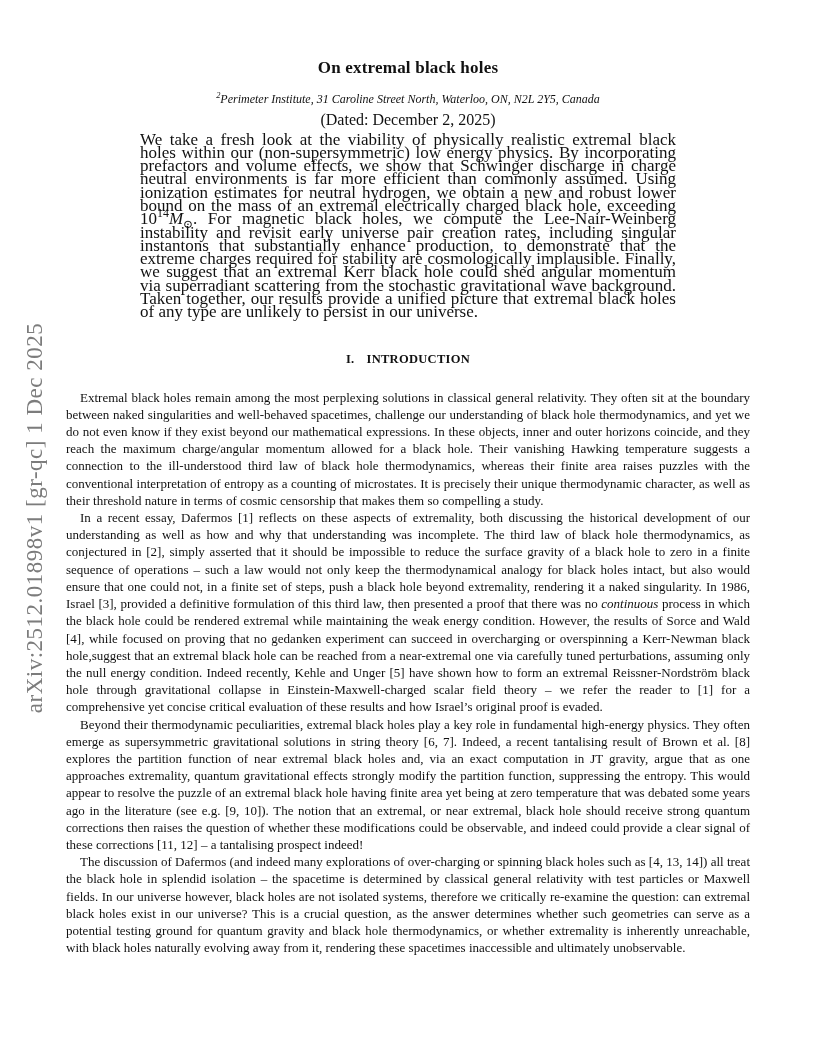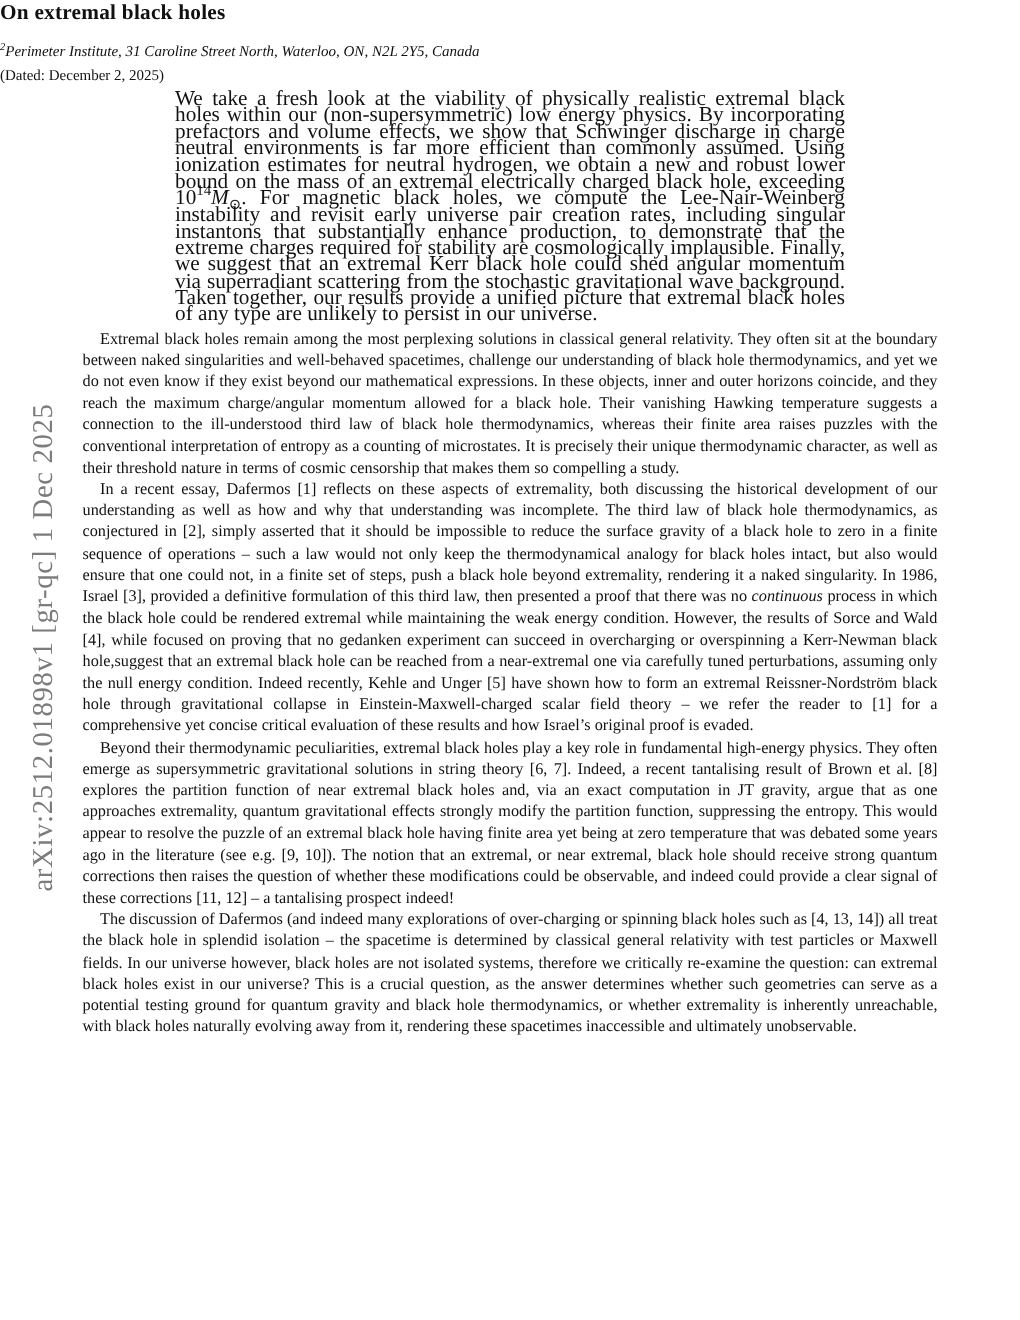--- a/index.html
+++ b/index.html
@@ -20,30 +20,30 @@
     width: 505px;
     height: 26px;
     transform: rotate(-90deg);
     transform-origin: center center;
     font-size: 23px;
     color: #7c7c7c;
     text-align: center;
     white-space: nowrap;
     letter-spacing: 0.5px;
   }
-  header { }
+  header { text-align: center; padding-top: 58px; }
   .title {
     font-size: 17px;
     font-weight: bold;
     margin: 0 0 14px 0;
     letter-spacing: 0.2px;
   }
   .authors { font-size: 13.5px; margin-bottom: 10px; }
   .affil { font-size: 12px; line-height: 14.5px; font-style: italic; }
-  .dateline { font-size: 12px; margin-top: 4px; }
+  .dateline { font-size: 16px; margin-top: 4px; }
   .abstract {
     width: 536px;
     margin: 4px auto 0 auto;
     font-size: 17px;
     line-height: 13.3px;
     text-align: justify;
   }
   .section-heading {
     text-align: center;
     font-size: 12.5px;
@@ -75,20 +75,23 @@
 
 
 
     <div class="affil"><sup>2</sup><span style="font-style: italic;">Perimeter Institute, 31 Caroline Street North, Waterloo, ON, N2L 2Y5, Canada</span></div>
 
     <div class="dateline">(Dated: December 2, 2025)</div>
   </header>
 
   <div class="abstract"><span>We take a fresh look at the viability of physically realistic extremal black holes within our (non-supersymmetric) low energy physics. By incorporating prefactors and volume effects, we show that Schwinger discharge in charge neutral environments is far more efficient than commonly assumed. Using ionization estimates for neutral hydrogen, we obtain a new and robust lower bound on the mass of an extremal electrically charged black hole, exceeding 10</span><sup>14</sup><span style="font-style: italic;">M</span><sub>⊙</sub><span>. For magnetic black holes, we compute the Lee-Nair-Weinberg instability and revisit early universe pair creation rates, including singular instantons that substantially enhance production, to demonstrate that the extreme charges required for stability are cosmologically implausible. Finally, we suggest that an extremal Kerr black hole could shed angular momentum via superradiant scattering from the stochastic gravitational wave background. Taken together, our results provide a unified picture that extremal black holes of any type are unlikely to persist in our universe.</span></div>
 
+  <h2 class="section-heading">
+    <span class="sec-num">I.</span><span>INTRODUCTION</span>
+  </h2>
 
   <div class="body-text">
     <p><span>Extremal black holes remain among the most perplexing solutions in classical general relativity. They often sit at the boundary between naked singularities and well-behaved spacetimes, challenge our understanding of black hole thermodynamics, and yet we do not even know if they exist beyond our mathematical expressions. In these objects, inner and outer horizons coincide, and they reach the maximum charge/angular momentum allowed for a black hole. Their vanishing Hawking temperature suggests a connection to the ill-understood third law of black hole thermodynamics, whereas their finite area raises puzzles with the conventional interpretation of entropy as a counting of microstates. It is precisely their unique thermodynamic character, as well as their threshold nature in terms of cosmic censorship that makes them so compelling a study.</span></p>
     <p><span>In a recent essay, Dafermos [1] reflects on these aspects of extremality, both discussing the historical development of our understanding as well as how and why that understanding was incomplete. The third law of black hole thermodynamics, as conjectured in [2], simply asserted that it should be impossible to reduce the surface gravity of a black hole to zero in a finite sequence of operations – such a law would not only keep the thermodynamical analogy for black holes intact, but also would ensure that one could not, in a finite set of steps, push a black hole beyond extremality, rendering it a naked singularity. In 1986, Israel [3], provided a definitive formulation of this third law, then presented a proof that there was no </span><span style="font-style: italic;">continuous</span><span> process in which the black hole could be rendered extremal while maintaining the weak energy condition. However, the results of Sorce and Wald [4], while focused on proving that no gedanken experiment can succeed in overcharging or overspinning a Kerr-Newman black hole,suggest that an extremal black hole can be reached from a near-extremal one via carefully tuned perturbations, assuming only the null energy condition. Indeed recently, Kehle and Unger [5] have shown how to form an extremal Reissner-Nordström black hole through gravitational collapse in Einstein-Maxwell-charged scalar field theory – we refer the reader to [1] for a comprehensive yet concise critical evaluation of these results and how Israel’s original proof is evaded.</span></p>
     <p><span>Beyond their thermodynamic peculiarities, extremal black holes play a key role in fundamental high-energy physics. They often emerge as supersymmetric gravitational solutions in string theory [6, 7]. Indeed, a recent tantalising result of Brown et al. [8] explores the partition function of near extremal black holes and, via an exact computation in JT gravity, argue that as one approaches extremality, quantum gravitational effects strongly modify the partition function, suppressing the entropy. This would appear to resolve the puzzle of an extremal black hole having finite area yet being at zero temperature that was debated some years ago in the literature (see e.g. [9, 10]). The notion that an extremal, or near extremal, black hole should receive strong quantum corrections then raises the question of whether these modifications could be observable, and indeed could provide a clear signal of these corrections [11, 12] – a tantalising prospect indeed!</span></p>
     <p><span>The discussion of Dafermos (and indeed many explorations of over-charging or spinning black holes such as [4, 13, 14]) all treat the black hole in splendid isolation – the spacetime is determined by classical general relativity with test particles or Maxwell fields. In our universe however, black holes are not isolated systems, therefore we critically re-examine the question: can extremal black holes exist in our universe? This is a crucial question, as the answer determines whether such geometries can serve as a potential testing ground for quantum gravity and black hole thermodynamics, or whether extremality is inherently unreachable, with black holes naturally evolving away from it, rendering these spacetimes inaccessible and ultimately unobservable.</span></p>
   </div>
 
 </div>
 

